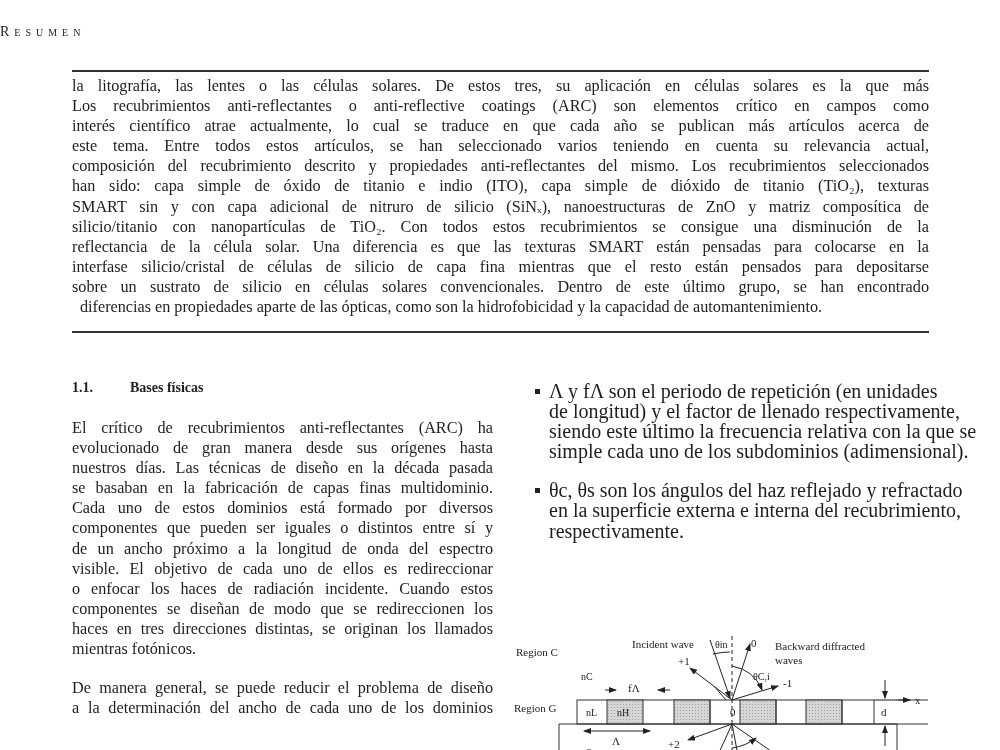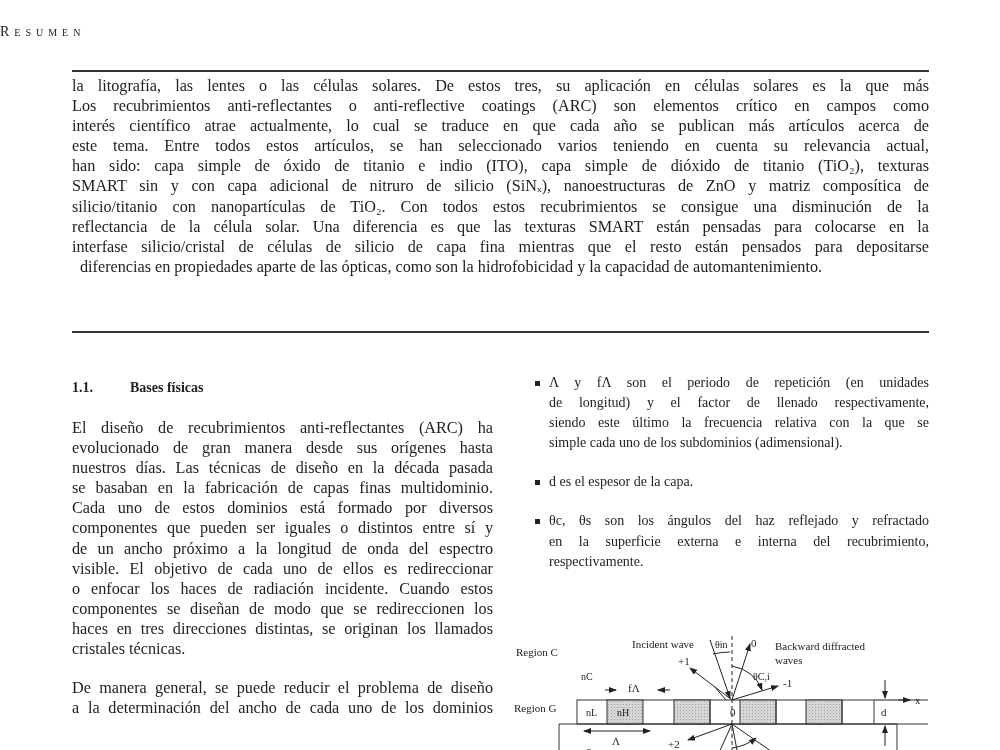--- a/index.html
+++ b/index.html
@@ -35,22 +35,22 @@
   .h1 { font-size: 22.5px; font-weight: bold; margin: 0; height: 40px; line-height: 40px; }
   .h1 .num { display: inline-block; width: 48px; }
   .h2 { font-size: 14px; font-weight: bold; margin: 0; height: 42px; line-height: 44px; }
   .h2 .num { display: inline-block; width: 58px; }
   .para { font-size: 16.2px; line-height: 20.1px; margin: 0; }
   .para .ln { display: block; text-align: justify; text-align-last: justify; white-space: nowrap; }
   .para .ln.last { text-align-last: left; }
   .p1 { margin-top: 10px; }
   .p2 { margin-top: 19px; }
   .col-right {
-    position: absolute; top: 373px; left: 533px; width: 396px;
-    font-family: "Liberation Serif", serif; font-size: 14px; line-height: 20.1px;
+    position: absolute; top: 381px; left: 533px; width: 396px;
+    font-family: "Liberation Serif", serif; font-size: 20px; line-height: 20.1px;
   }
   .bullet { position: relative; padding-left: 16px; margin-bottom: 19px; }
   .bullet .mark {
     position: absolute; left: 2px; top: 8px; width: 5px; height: 5px; background: #222;
   }
   .bullet .ln { display: block; text-align: justify; text-align-last: justify; white-space: nowrap; }
   .bullet .ln.last { text-align-last: left; }
   .figure { position: absolute; left: 508px; top: 628px; width: 420px; height: 138px; }
   .figure svg { display: block; }
   .figure text { font-family: "Liberation Serif", serif; fill: #222; }
@@ -59,64 +59,62 @@
 <body>
 
 <div class="abstract-title">Resumen</div>
 <div class="rule top"></div>
 
 <div class="abstract-body">
   <span class="ln">la litografía, las lentes o las células solares. De estos tres, su aplicación en células solares es la que más</span>
   <span class="ln">Los recubrimientos anti-reflectantes o anti-reflective coatings (ARC) son elementos crítico en campos como</span>
   <span class="ln">interés científico atrae actualmente, lo cual se traduce en que cada año se publican más artículos acerca de</span>
   <span class="ln">este tema. Entre todos estos artículos, se han seleccionado varios teniendo en cuenta su relevancia actual,</span>
+  <span class="ln">composición del recubrimiento descrito y propiedades anti-reflectantes del mismo. Los recubrimientos seleccionados</span>
   <span class="ln">han sido: capa simple de óxido de titanio e indio (ITO), capa simple de dióxido de titanio (TiO₂), texturas</span>
   <span class="ln">SMART sin y con capa adicional de nitruro de silicio (SiNₓ), nanoestructuras de ZnO y matriz composítica de</span>
   <span class="ln">silicio/titanio con nanopartículas de TiO₂. Con todos estos recubrimientos se consigue una disminución de la</span>
   <span class="ln">reflectancia de la célula solar. Una diferencia es que las texturas SMART están pensadas para colocarse en la</span>
   <span class="ln">interfase silicio/cristal de células de silicio de capa fina mientras que el resto están pensados para depositarse</span>
+  <span class="ln">sobre un sustrato de silicio en células solares convencionales. Dentro de este último grupo, se han encontrado</span>
   <span class="ln last">diferencias en propiedades aparte de las ópticas, como son la hidrofobicidad y la capacidad de automantenimiento.</span>
 </div>
 <div class="rule bottom"></div>
 
 <div class="col-left">
   <h2 class="h2">
     <span class="num">1.1.</span><span>Bases físicas</span>
   </h2>
   <div class="para p1">
-    <span class="ln">El diseño de recubrimientos anti-reflectantes (ARC) ha</span>
+    <span class="ln">El crítico de recubrimientos anti-reflectantes (ARC) ha</span>
     <span class="ln">evolucionado de gran manera desde sus orígenes hasta</span>
     <span class="ln">nuestros días. Las técnicas de diseño en la década pasada</span>
     <span class="ln">se basaban en la fabricación de capas finas multidominio.</span>
     <span class="ln">Cada uno de estos dominios está formado por diversos</span>
     <span class="ln">componentes que pueden ser iguales o distintos entre sí y</span>
     <span class="ln">de un ancho próximo a la longitud de onda del espectro</span>
     <span class="ln">visible. El objetivo de cada uno de ellos es redireccionar</span>
     <span class="ln">o enfocar los haces de radiación incidente. Cuando estos</span>
     <span class="ln">componentes se diseñan de modo que se redireccionen los</span>
     <span class="ln">haces en tres direcciones distintas, se originan los llamados</span>
-    <span class="ln last">cristales técnicas.</span>
+    <span class="ln last">mientras fotónicos.</span>
   </div>
   <div class="para p2">
     <span class="ln">De manera general, se puede reducir el problema de diseño</span>
     <span class="ln">a la determinación del ancho de cada uno de los dominios</span>
   </div>
 </div>
 
 <div class="col-right">
   <div class="bullet">
     <span class="mark"></span>
     <span class="ln">Λ y fΛ son el periodo de repetición (en unidades</span>
     <span class="ln">de longitud) y el factor de llenado respectivamente,</span>
     <span class="ln">siendo este último la frecuencia relativa con la que se</span>
     <span class="ln last">simple cada uno de los subdominios (adimensional).</span>
-  </div>
-  <div class="bullet">
-    <span class="mark"></span>
-    <span class="ln last">d es el espesor de la capa.</span>
   </div>
   <div class="bullet">
     <span class="mark"></span>
     <span class="ln">θc, θs son los ángulos del haz reflejado y refractado</span>
     <span class="ln">en la superficie externa e interna del recubrimiento,</span>
     <span class="ln last">respectivamente.</span>
   </div>
 </div>
 
 <div class="figure">

